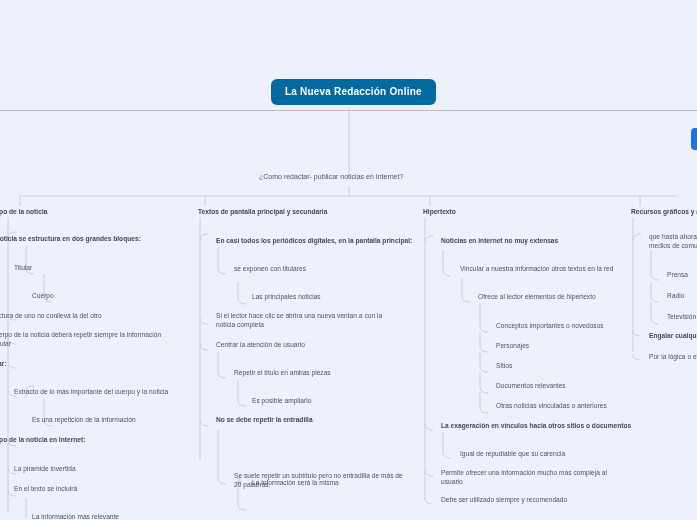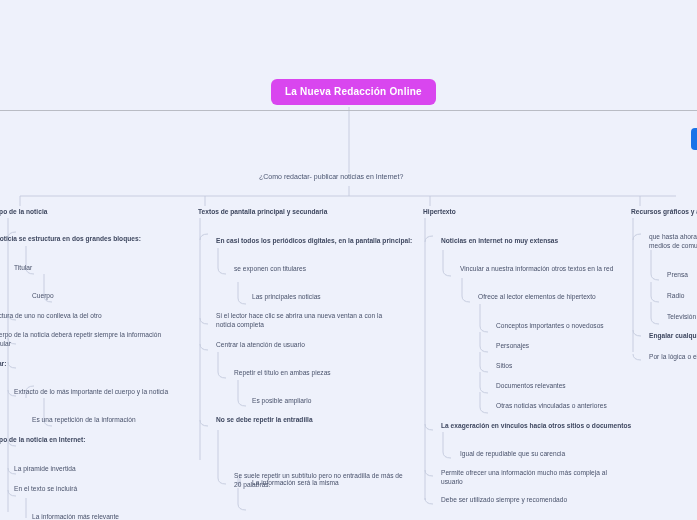--- a/index.html
+++ b/index.html
@@ -36,21 +36,21 @@
     top: 110px;
     width: 697px;
     height: 1px;
     background: #b9bcc4;
   }
   .root-node {
     position: absolute;
     left: 271px;
     top: 79px;
     padding: 7px 14px 8px 14px;
-    background: #d946ef;
+    background: #0369a1;
     color: #ffffff;
     font-size: 10px;
     font-weight: bold;
     border-radius: 6px;
     letter-spacing: 0.2px;
     white-space: nowrap;
     box-sizing: border-box;
   }
   .edge-node {
     position: absolute;

